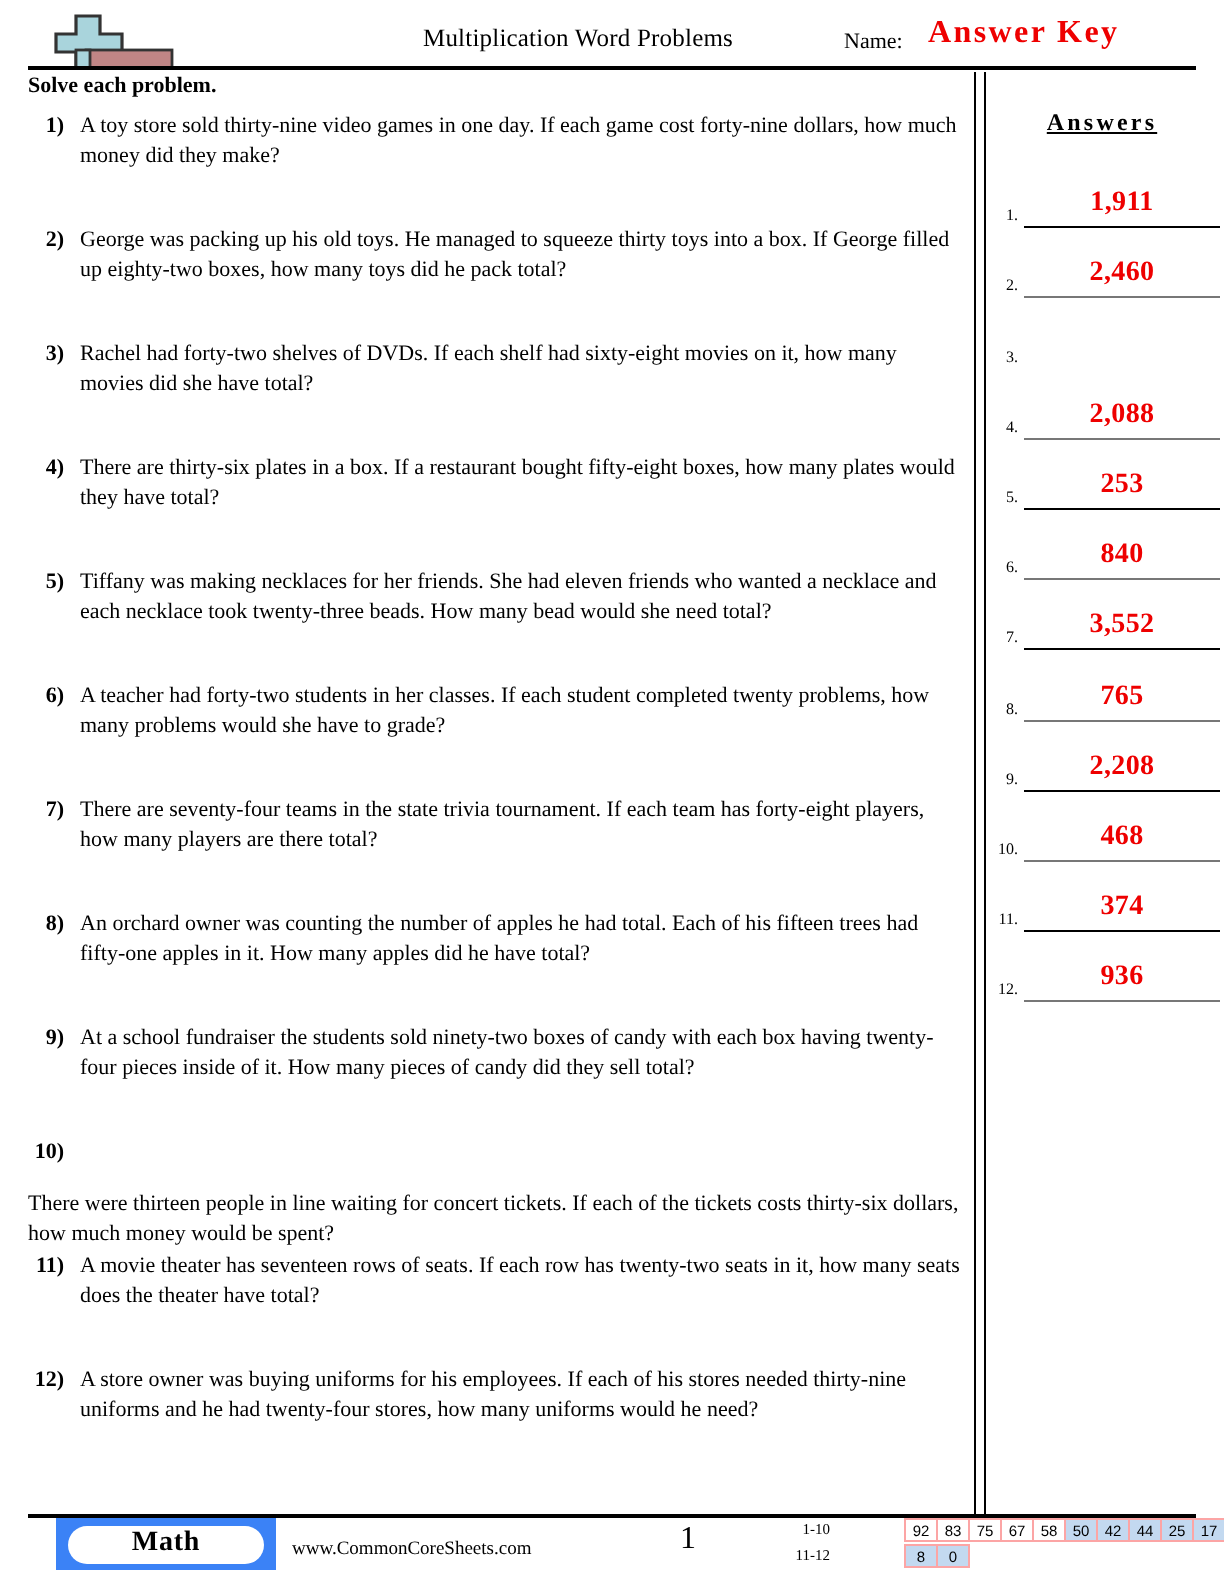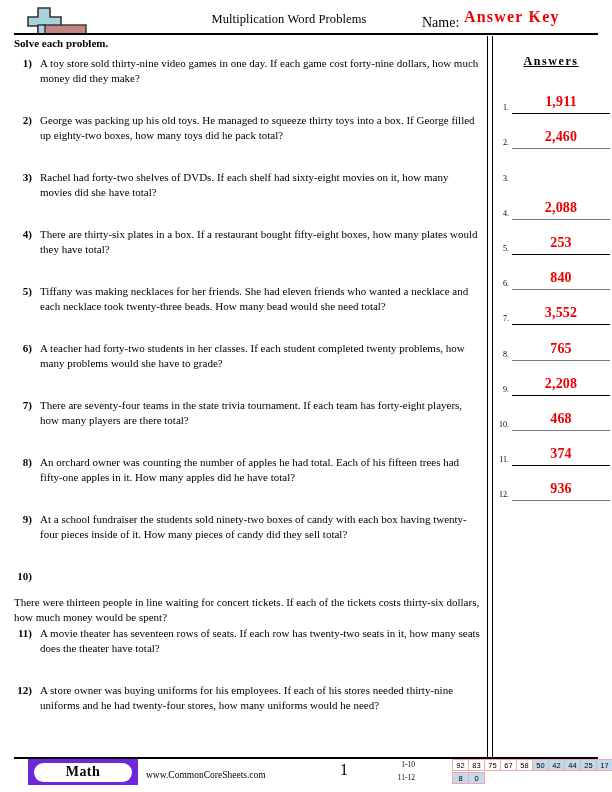--- a/index.html
+++ b/index.html
@@ -48,21 +48,21 @@
     width: 250px;
     text-align: center;
     font-size: 12.5px;
     letter-spacing: 0.1px;
     white-space: nowrap;
   }
   .name-label {
     position: absolute;
     left: 408px;
     top: 9px;
-    font-size: 14px;
+    font-size: 11px;
   }
   .answer-key {
     position: absolute;
     left: 450px;
     top: 2px;
     font-size: 16px;
     font-weight: bold;
     color: #ee0000;
     letter-spacing: 1.2px;
     white-space: nowrap;
@@ -192,21 +192,21 @@
     top: 759px;
     width: 584px;
     height: 30px;
   }
   .math-badge {
     position: absolute;
     left: 14px;
     top: 0px;
     width: 110px;
     height: 26px;
-    background: #6d28d9;
+    background: #3b82f6;
     display: flex;
     align-items: center;
     justify-content: center;
   }
   .math-pill {
     width: 98px;
     height: 19px;
     background: #fff;
     border-radius: 10px;
     display: flex;

